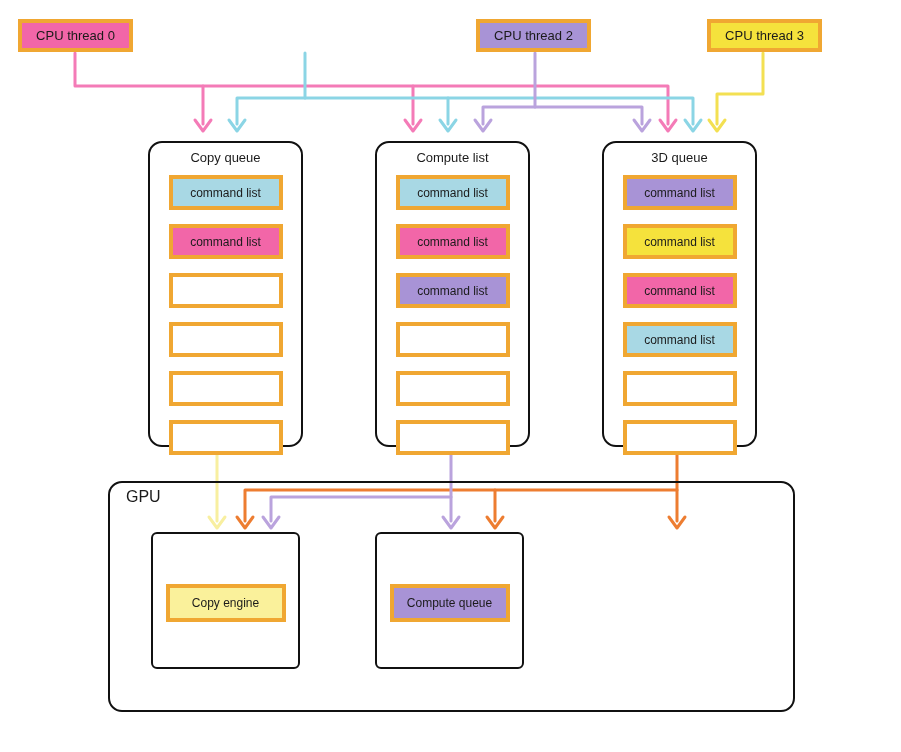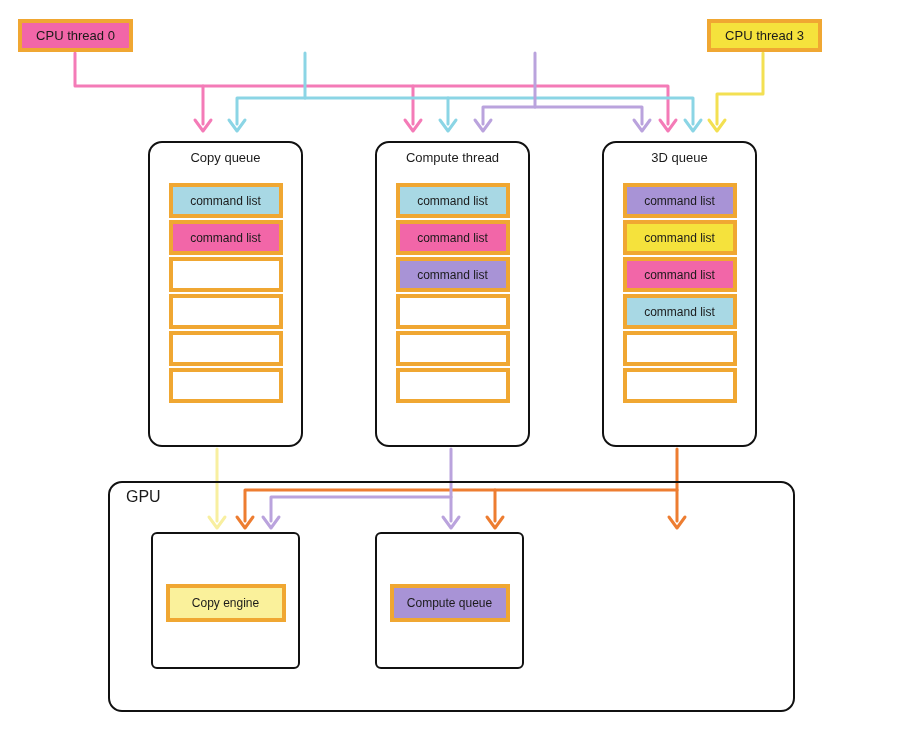--- a/index.html
+++ b/index.html
@@ -14,21 +14,21 @@
     width:115px;height:33px;top:19px;
     border:4px solid #F0A732;display:flex;align-items:center;justify-content:center;
     font-size:13px;
   }
   .queue{
     width:155px;height:306px;top:141px;
     border:2px solid #111111;border-radius:14px;background:transparent;
     display:flex;flex-direction:column;align-items:center;padding-top:7px;
   }
   .queue-title{font-size:13px;margin-bottom:9px;line-height:16px;}
-  .slots{display:flex;flex-direction:column;gap:2px;margin-top:8px;}
+  .slots{display:flex;flex-direction:column;gap:14px;}
   .slot{
     box-sizing:border-box;width:114px;height:35px;border:4px solid #F0A732;
     display:flex;align-items:center;justify-content:center;font-size:12px;background:#fff;
   }
   .gpu{
     left:108px;top:481px;width:687px;height:231px;
     border:2.5px solid #111111;border-radius:14px;background:transparent;
   }
   .gpu-label{position:absolute;left:16px;top:5px;font-size:16px;}
   .engine{
@@ -97,38 +97,41 @@
       <path d="M451,449 V521"></path>
       <path d="M271,521 V497 H451"></path>
       <path d="M263,517 L271,528 L279,517"></path>
       <path d="M443,517 L451,528 L459,517"></path>
     </g>
   </svg>
 
   <div class="box cpu-box" style="left: 18px; background-color: rgb(242, 102, 168);">
     <span>CPU thread 0</span>
   </div>
+  <div class="box cpu-box" style="left: 476px; background-color: rgb(168, 147, 214);">
+    <span>CPU thread 2</span>
+  </div>
   <div class="box cpu-box" style="left: 707px; background-color: rgb(245, 226, 60);">
     <span>CPU thread 3</span>
   </div>
 
   <div class="box queue" style="left:148px">
     <div class="queue-title">Copy queue</div>
     <div class="slots">
       <div class="slot" style="background-color: rgb(168, 216, 228);">command list</div>
       <div class="slot" style="background-color: rgb(242, 102, 168);">command list</div>
       <div class="slot" style="background-color: rgb(255, 255, 255);"></div>
       <div class="slot" style="background-color: rgb(255, 255, 255);"></div>
       <div class="slot" style="background-color: rgb(255, 255, 255);"></div>
       <div class="slot" style="background-color: rgb(255, 255, 255);"></div>
     </div>
   </div>
 
   <div class="box queue" style="left:375px">
-    <div class="queue-title">Compute thread</div>
+    <div class="queue-title">Compute list</div>
     <div class="slots">
       <div class="slot" style="background-color: rgb(168, 216, 228);">command list</div>
       <div class="slot" style="background-color: rgb(242, 102, 168);">command list</div>
       <div class="slot" style="background-color: rgb(168, 147, 214);">command list</div>
       <div class="slot" style="background-color: rgb(255, 255, 255);"></div>
       <div class="slot" style="background-color: rgb(255, 255, 255);"></div>
       <div class="slot" style="background-color: rgb(255, 255, 255);"></div>
     </div>
   </div>
 

